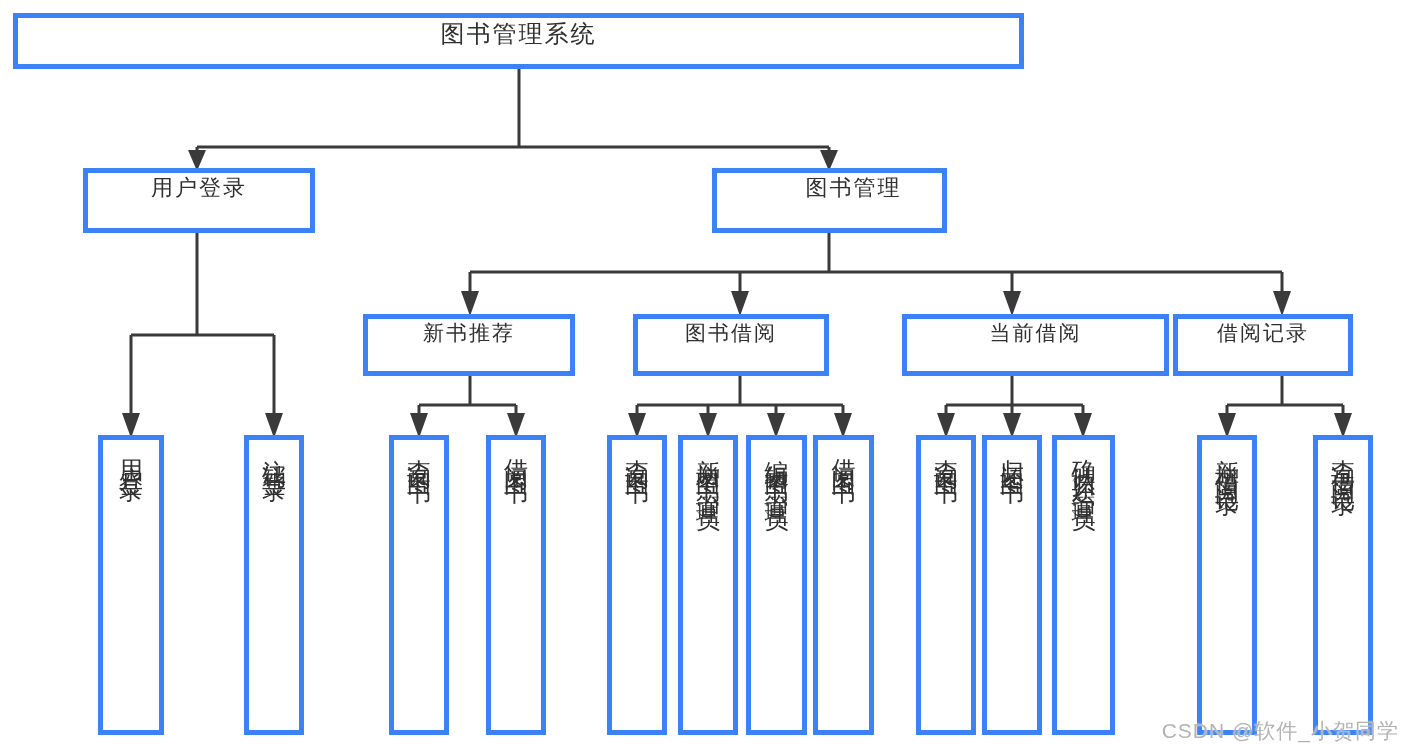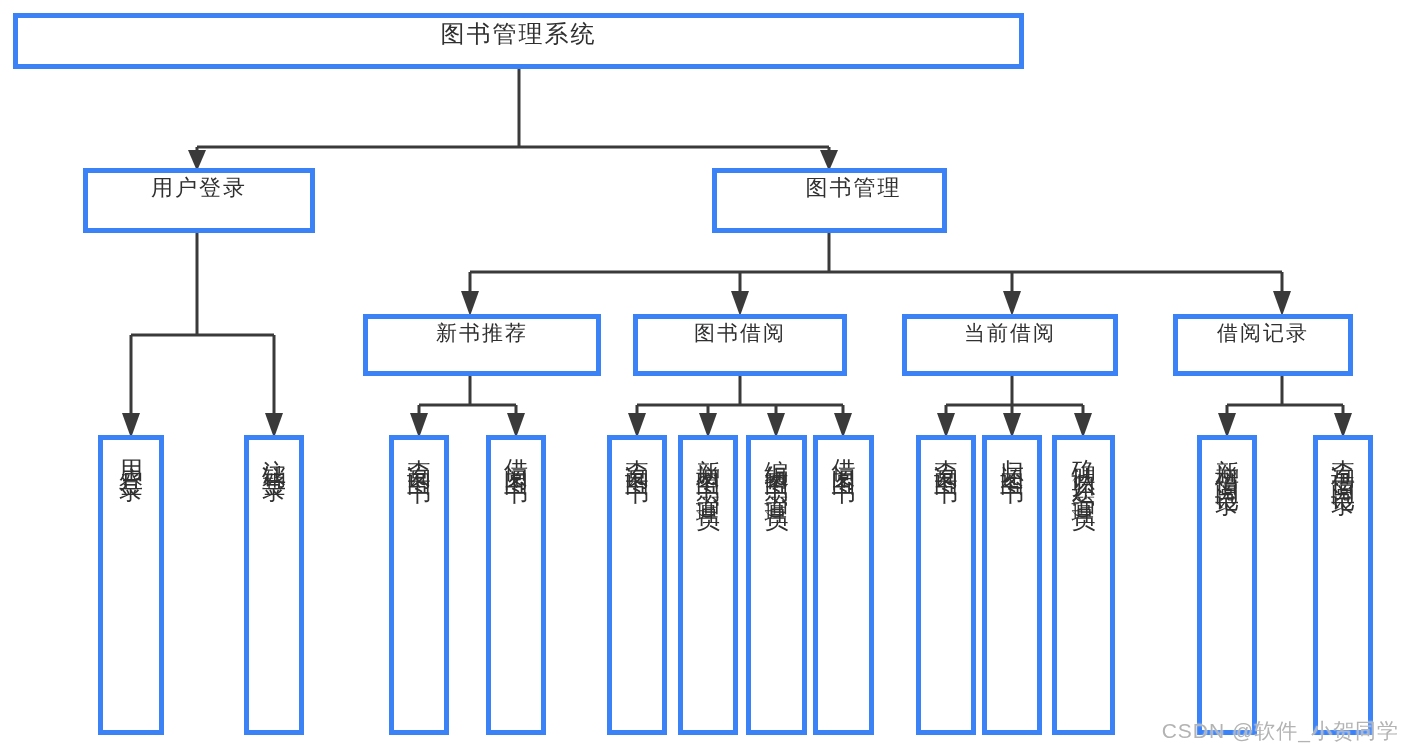--- a/index.html
+++ b/index.html
@@ -98,27 +98,27 @@
     <span class="label">图书管理系统</span>
   </div>
 
   <div class="node lvl2-node" style="left:83px;top:168px;width:232px;height:65px;">
     <span class="label">用户登录</span>
   </div>
   <div class="node lvl2-node" style="left:712px;top:168px;width:235px;height:65px;padding-left:48px;">
     <span class="label">图书管理</span>
   </div>
 
-  <div class="node lvl3-node" style="left:363px;top:314px;width:238px;height:62px;">
+  <div class="node lvl3-node" style="left:363px;top:314px;width:212px;height:62px;">
     <span class="label">新书推荐</span>
   </div>
-  <div class="node lvl3-node" style="left:633px;top:314px;width:214px;height:62px;">
+  <div class="node lvl3-node" style="left:633px;top:314px;width:196px;height:62px;">
     <span class="label">图书借阅</span>
   </div>
-  <div class="node lvl3-node" style="left:902px;top:314px;width:216px;height:62px;">
+  <div class="node lvl3-node" style="left:902px;top:314px;width:267px;height:62px;">
     <span class="label">当前借阅</span>
   </div>
   <div class="node lvl3-node" style="left:1173px;top:314px;width:180px;height:62px;">
     <span class="label">借阅记录</span>
   </div>
 
   <div class="node leaf-node" style="left:98px;width:66px;">
     <span class="vtext">用户登录</span>
   </div>
   <div class="node leaf-node" style="left:244px;width:60px;">

